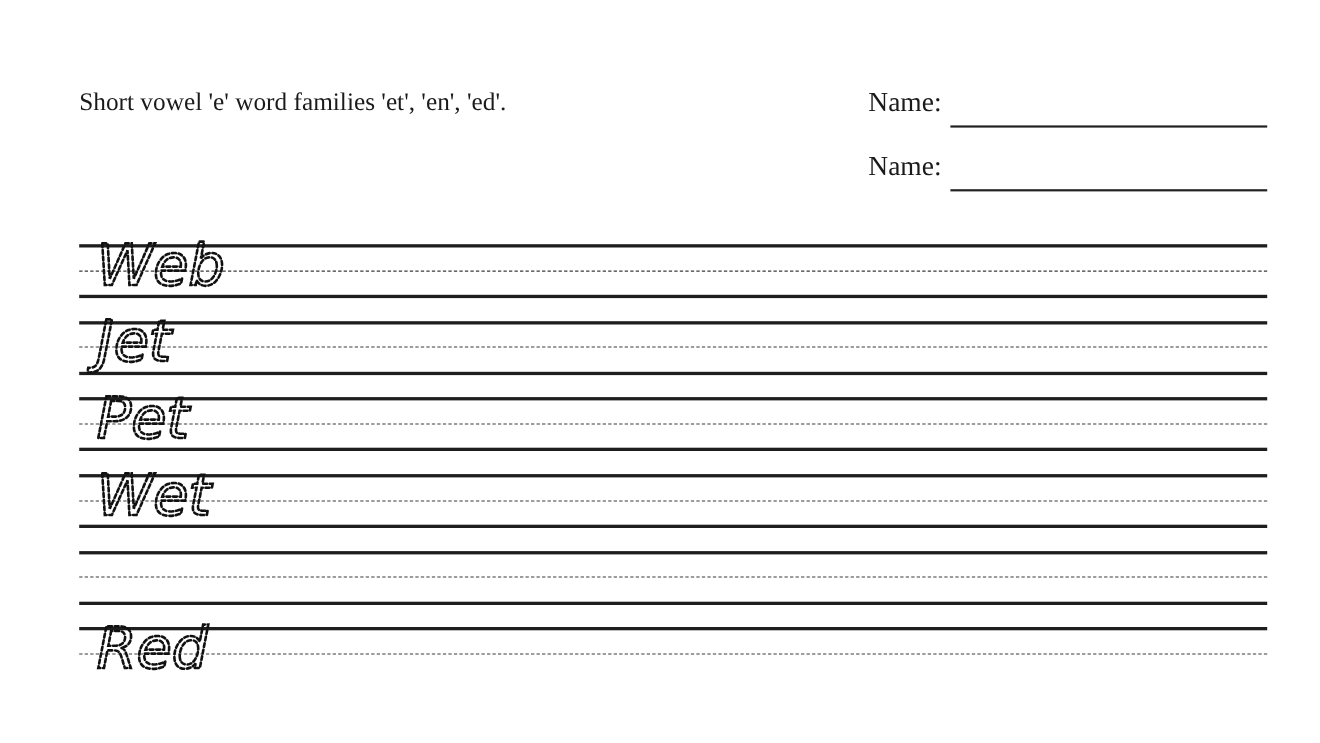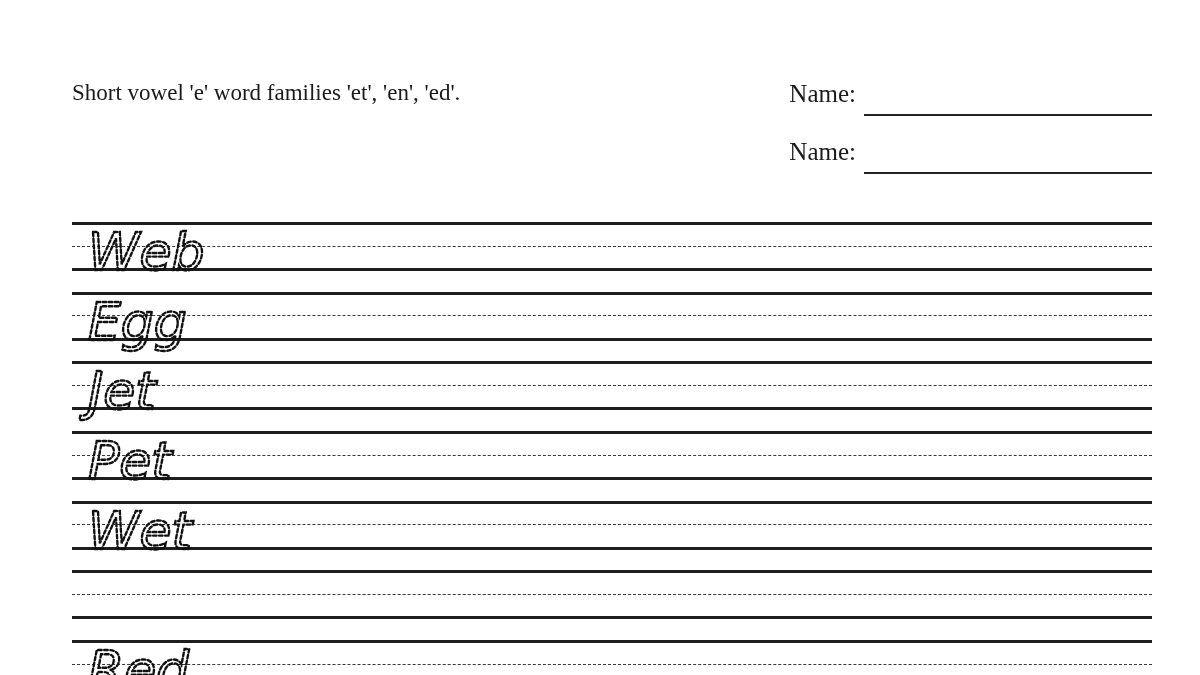--- a/index.html
+++ b/index.html
@@ -76,21 +76,21 @@
       top: 46px;
       height: 3px;
       background: #1e1e1e;
     }
     .row .word {
       position: absolute;
       left: 16px;
       top: 0px;
       height: 37px;
       display: flex;
-      align-items: flex-start;
+      align-items: center;
     }
     .row .word svg {
       overflow: visible;
     }
     .row .word text {
       font-family: "DejaVu Sans", sans-serif;
       font-style: oblique;
       font-size: 52px;
       fill: none;
       stroke: #111;
@@ -122,30 +122,20 @@
       <div class="top-line"></div>
       <div class="mid-line"></div>
       <div class="base-line"></div>
       <div class="word">
         <svg width="200" height="60" viewBox="0 0 200 60">
             <text x="0" y="48">Web</text>
           </svg>
       </div>
     </div>
 
-    <div class="row">
-      <div class="top-line"></div>
-      <div class="mid-line"></div>
-      <div class="base-line"></div>
-      <div class="word">
-        <svg width="200" height="60" viewBox="0 0 200 60">
-            <text x="0" y="48">Egg</text>
-          </svg>
-      </div>
-    </div>
 
     <div class="row">
       <div class="top-line"></div>
       <div class="mid-line"></div>
       <div class="base-line"></div>
       <div class="word">
         <svg width="200" height="60" viewBox="0 0 200 60">
             <text x="0" y="48">Jet</text>
           </svg>
       </div>

